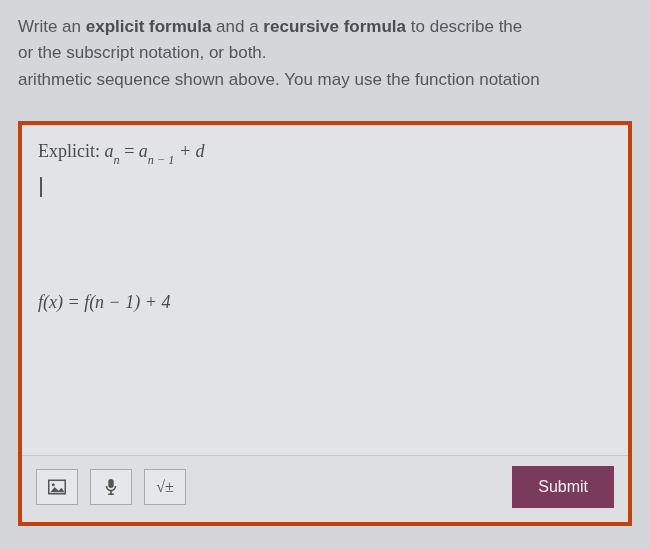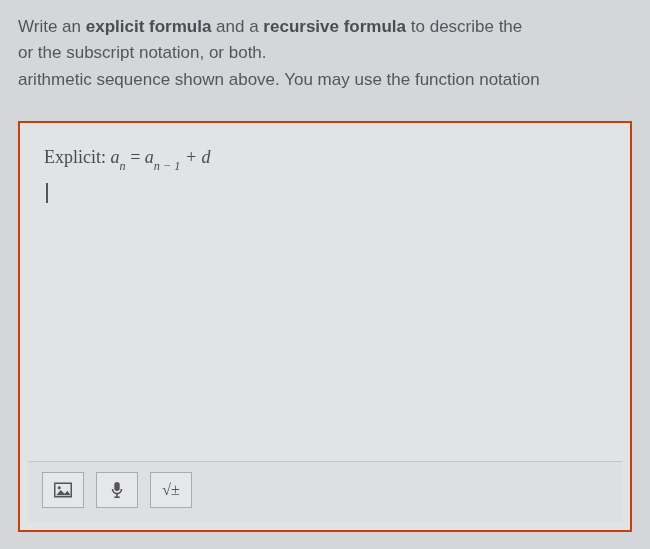--- a/index.html
+++ b/index.html
@@ -13,23 +13,23 @@
       overflow: hidden;
     }
     .prompt {
       font-size: 17px;
       line-height: 1.55;
       color: #55555c;
       margin-bottom: 28px;
     }
     .prompt b { font-weight: 700; color: #4c4c53; }
     .answer-box {
-      border: 2px solid #c2410c;
+      border: 4px solid #c2410c;
       background: #e1e3e6;
-      padding: 8px;
+      padding: 0;
       position: relative;
     }
     .text-area {
       padding: 14px 16px 12px 16px;
       min-height: 330px;
       font-family: 'Times New Roman', Times, serif;
       font-size: 18px;
       color: #4a4a50;
       line-height: 1.4;
     }
@@ -91,20 +91,23 @@
   <div>arithmetic sequence shown above. You may use the function notation</div>
 </div>
 
 <div class="answer-box">
   <div class="text-area">
     <div class="line1">
       <span>Explicit: </span><span class="ital">a<span class="sub">n</span></span> = <span class="ital">a<span class="sub">n − 1</span></span><span class="ital"> + d</span>
     </div>
     <div><span class="cursor"></span></div>
     <div class="gap"></div>
+    <div>
+      <span class="ital">f(x) = f(n − 1) + 4</span>
+    </div>
   </div>
 
   <div class="toolbar">
     <div class="tool-btn">
       <svg class="icon-svg" viewBox="0 0 24 20">
         <rect x="1" y="1" width="22" height="18" fill="none" stroke="#555" stroke-width="2"></rect>
         <circle cx="7" cy="7" r="2" fill="#555"></circle>
         <path d="M3 17 L9 10 L14 15 L18 11 L22 17 Z" fill="#555"></path>
       </svg>
     </div>
@@ -113,14 +116,15 @@
         <rect x="4" y="1" width="6" height="10" rx="3" fill="#555"></rect>
         <path d="M2 9 a5 5 0 0 0 10 0" fill="none" stroke="#555" stroke-width="1.8"></path>
         <line x1="7" y1="14" x2="7" y2="18" stroke="#555" stroke-width="1.8"></line>
         <line x1="4" y1="18" x2="10" y2="18" stroke="#555" stroke-width="1.8"></line>
       </svg>
     </div>
     <div class="tool-btn">
       <span>√±</span>
     </div>
     <div class="spacer"></div>
+    <button class="submit-btn">Submit</button>
   </div>
 </div>
 
 </body></html>

